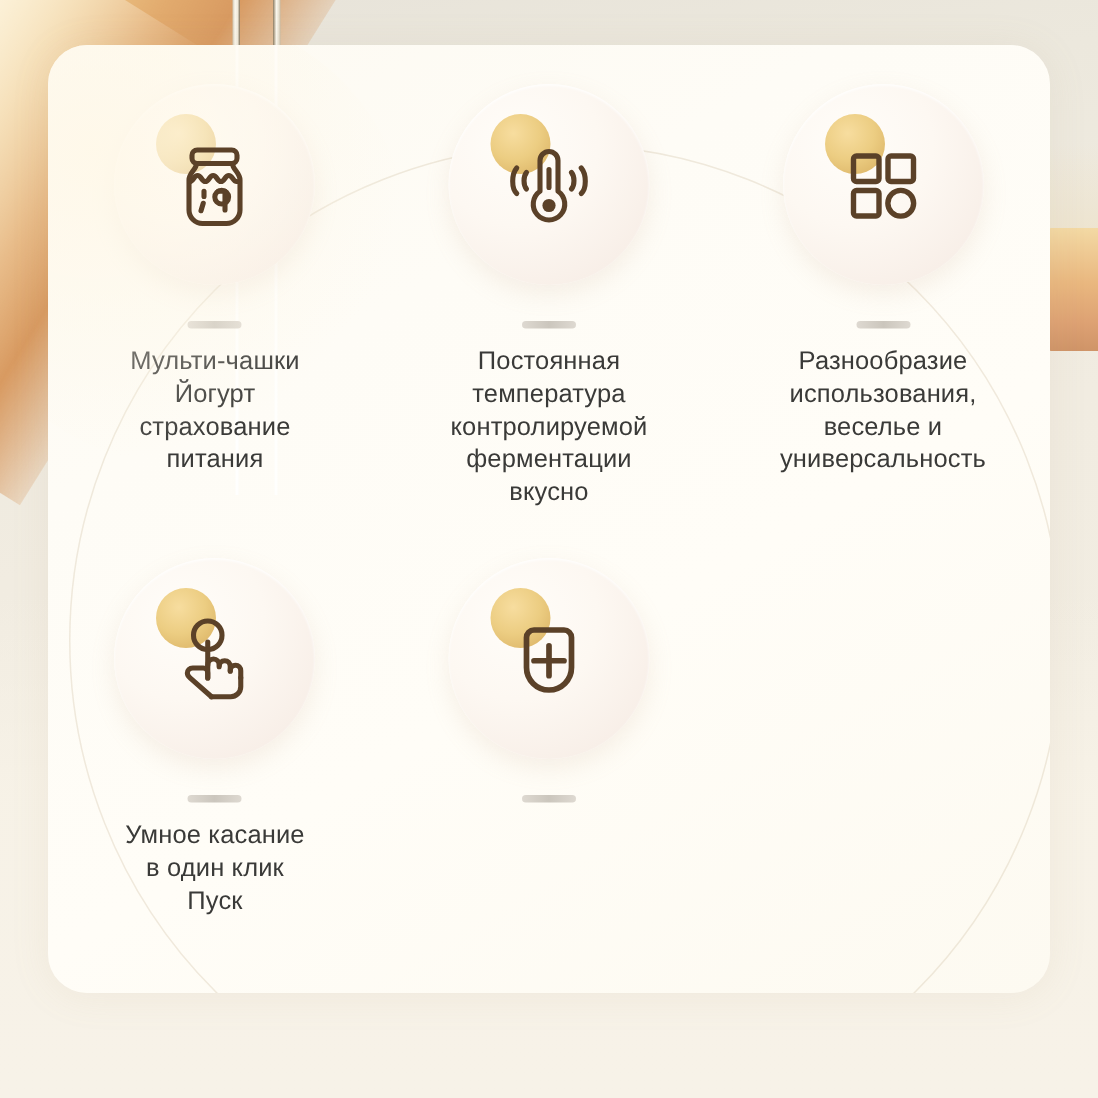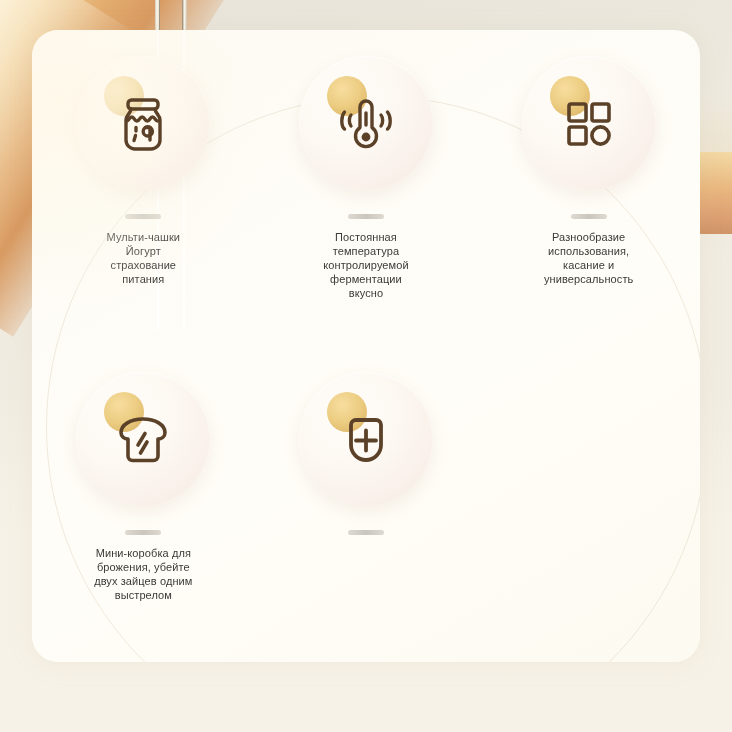--- a/index.html
+++ b/index.html
@@ -99,21 +99,21 @@
   }
   .icon{position:relative;z-index:2;width:70px;height:70px;}
   .icon svg{display:block;width:70px;height:70px;}
 
   .divider{
     width:36px;height:5px;border-radius:3px;margin-top:24px;
     background:linear-gradient(90deg,#ded9d1,#cbc6bd,#ded9d1);
   }
   .caption{
     margin-top:11px;width:175px;text-align:center;
-    font-size:11px;line-height:1.28;color:#3a3a38;
+    font-size:17px;line-height:1.28;color:#3a3a38;
     letter-spacing:.1px;
   }
   .r2 .caption{width:182px;}
 </style>
 </head>
 <body>
 
 <div class="stage">
 
   <div class="bg-base"></div>
@@ -184,42 +184,45 @@
               <rect x="15" y="16" width="17" height="17" rx="2"></rect>
               <rect x="38" y="16" width="17" height="17" rx="2"></rect>
               <rect x="15" y="39" width="17" height="17" rx="2"></rect>
               <circle cx="46.5" cy="47.5" r="8.6"></circle>
             </svg>
           </div>
         </div>
         <div class="divider"></div>
         <div class="caption" style="white-space:pre-line">Разнообразие
 использования,
-касание и
+веселье и
 универсальность</div>
       </div>
 
-
       <div class="cell r2">
         <div class="circle">
           <div class="blob"></div>
           <div class="icon">
-            <svg viewBox="0 0 70 70" fill="none" stroke="#5b4128" stroke-width="3.6" stroke-linecap="round" stroke-linejoin="round">
-              <path d="M13 28.5c0-7.6 9.6-13.5 22-13.5s22 5.9 22 13.5c0 4.4-3.6 6.5-7 6.5v17c0 2.6-2 4.5-4.5 4.5h-21C22 56.5 20 54.6 20 52V35c-3.4 0-7-2.1-7-6.5Z"></path>
-              <path d="M37 29.5 30 41"></path>
-              <path d="M39 38 32.5 49"></path>
-            </svg>
-          </div>
-        </div>
-        <div class="divider"></div>
-        <div class="caption" style="white-space:pre-line">Мини-коробка для
-брожения, убейте
-двух зайцев одним
-выстрелом</div>
-      </div>
+            <svg viewBox="0 0 70 70" fill="none" stroke="#5b4128" stroke-width="3.4" stroke-linecap="round" stroke-linejoin="round">
+              <circle cx="30.5" cy="19.5" r="9.5"></circle>
+              <path d="M30.5 24v24"></path>
+              <path d="M30.5 39.5c0-2.6 1.6-4.2 3.8-4.2s3.8 1.6 3.8 4.2"></path>
+              <path d="M38.1 40.5c0-2.5 1.6-4 3.7-4s3.7 1.5 3.7 4v3"></path>
+              <path d="M45.5 43.2c0-2.3 1.5-3.7 3.5-3.7s3.5 1.4 3.5 3.7v4.6"></path>
+              <path d="M30.5 48v-3.4c0-2-1.3-3.3-3-3.3h-7c-2.2 0-3.6 1.6-3.6 3.4 0 1.2.6 2.2 1.6 3L33 60.5"></path>
+              <path d="M33 60.5h12.8c3.6 0 6.7-2.8 6.7-6.6v-6.1"></path>
+            </svg>
+          </div>
+        </div>
+        <div class="divider"></div>
+        <div class="caption" style="white-space:pre-line">Умное касание
+в один клик
+Пуск</div>
+      </div>
+
 
       <div class="cell r2">
         <div class="circle">
           <div class="blob"></div>
           <div class="icon">
             <svg viewBox="0 0 70 70" fill="none" stroke="#5b4128" stroke-width="3.8" stroke-linecap="round" stroke-linejoin="round">
               <path d="M20 21a5 5 0 0 1 5-5h20a5 5 0 0 1 5 5v20c0 8.3-6.7 15-15 15s-15-6.7-15-15V21Z"></path>
               <path d="M35 26.5v20M25 36.5h20"></path>
             </svg>
           </div>

